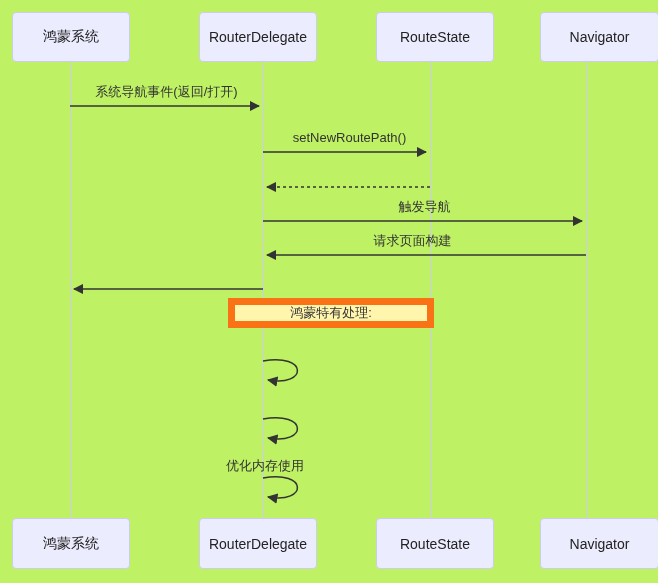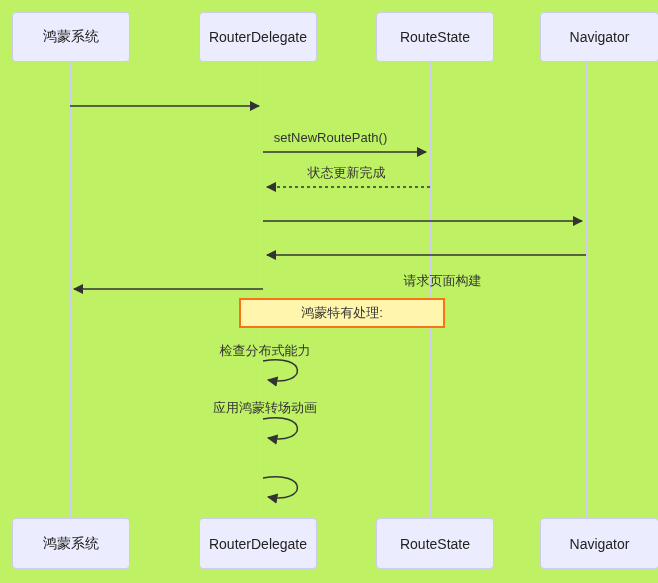--- a/index.html
+++ b/index.html
@@ -45,36 +45,36 @@
   svg.overlay { position: absolute; left: 0; top: 0; }
   .msg-label {
     position: absolute;
     font-size: 13px;
     line-height: 16px;
     color: #333333;
     text-align: center;
     white-space: nowrap;
   }
   .m1 { left: 70px;  width: 193px; top: 84px;  }
-  .m2 { left: 247px; width: 167px; top: 130px; }
+  .m2 { left: 266px; width: 167px; top: 130px; }
   .m3 { left: 263px; width: 167px; top: 165px; }
   .m4 { left: 263px; width: 323px; top: 199px; }
-  .m5 { left: 281px; width: 323px; top: 233px; margin-top: 40px; }
+  .m5 { left: 251px; width: 323px; top: 233px; }
   .m6 { left: 70px;  width: 193px; top: 267px; }
   .s1 { left: 180px; width: 170px; top: 343px; }
   .s2 { left: 180px; width: 170px; top: 400px; }
   .s3 { left: 180px; width: 170px; top: 458px; }
   .note {
     position: absolute;
-    left: 239px;
+    left: 228px;
     top: 298px;
     width: 206px;
     height: 30px;
     background: #FFF5AD;
-    border: 2px solid #f97316;
+    border: 7px solid #f97316;
     box-sizing: border-box;
     display: flex;
     align-items: center;
     justify-content: center;
     font-size: 13px;
     color: #333333;
     white-space: nowrap;
   }
 </style>
 </head>
@@ -109,22 +109,22 @@
   <div class="actor top a1">鸿蒙系统</div>
   <div class="actor top a2">RouterDelegate</div>
   <div class="actor top a3">RouteState</div>
   <div class="actor top a4">Navigator</div>
 
   <div class="actor bottom a1">鸿蒙系统</div>
   <div class="actor bottom a2">RouterDelegate</div>
   <div class="actor bottom a3">RouteState</div>
   <div class="actor bottom a4">Navigator</div>
 
+  <div class="msg-label m1">系统导航事件(返回/打开)</div>
   <div class="msg-label m2">setNewRoutePath()</div>
-  <div class="msg-label m3">状态更新完成</div>
+  <div class="msg-label m4">触发导航</div>
   <div class="msg-label m5">请求页面构建</div>
 
   <div class="note">鸿蒙特有处理:</div>
 
-  <div class="msg-label s1">检查分布式能力</div>
-  <div class="msg-label s2">应用鸿蒙转场动画</div>
+  <div class="msg-label s3">优化内存使用</div>
 
 </div>
 
 </body></html>

